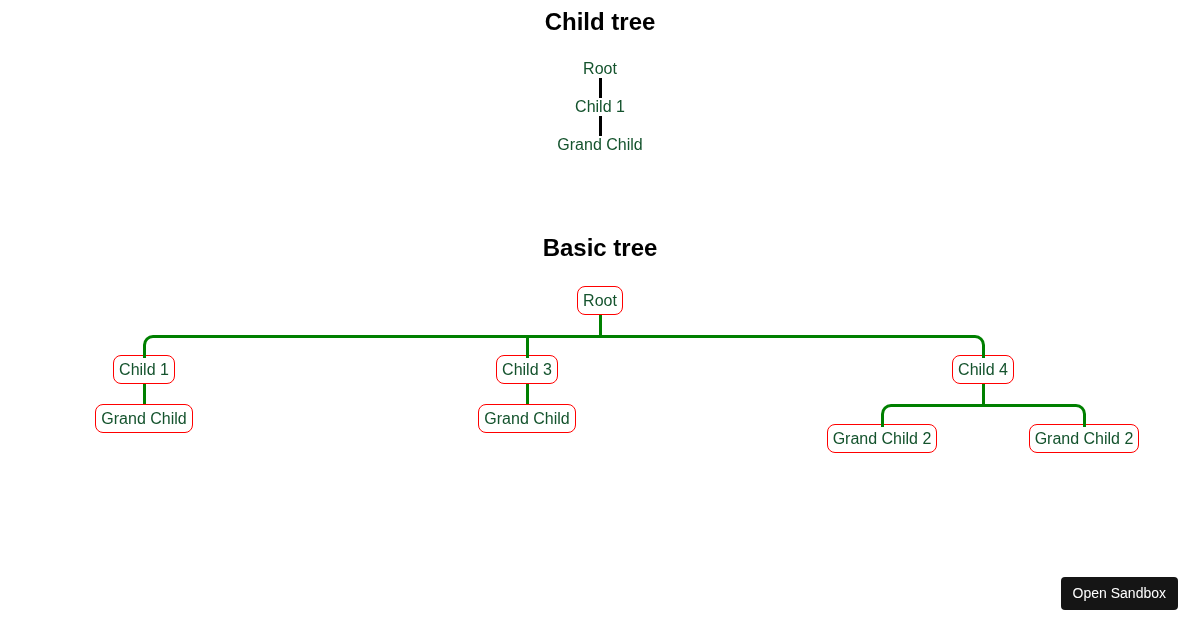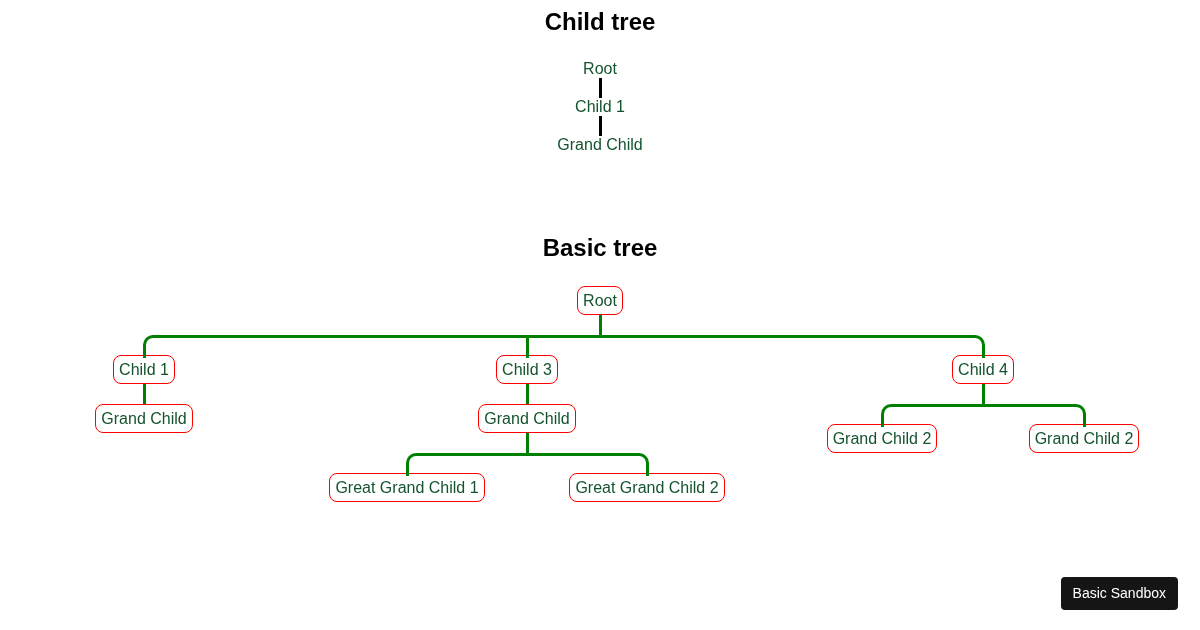--- a/index.html
+++ b/index.html
@@ -119,42 +119,34 @@
               <div class="node boxed">Grand Child</div>
             </li>
           </ul>
         </li>
 
         <li class="w-c2">
           <div class="node boxed">Child 3</div>
           <ul class="single">
             <li class="only">
               <div class="node boxed">Grand Child</div>
-              <ul class="w-ggc">
-                <li>
-                  <div class="node boxed">Great Grand Child 1</div>
-                </li>
-                <li>
-                  <div class="node boxed">Great Grand Child 2</div>
-                </li>
-              </ul>
             </li>
           </ul>
         </li>
 
         <li class="w-c3">
           <div class="node boxed">Child 4</div>
           <ul class="w-gc3">
             <li>
               <div class="node boxed">Grand Child 2</div>
             </li>
             <li>
               <div class="node boxed">Grand Child 2</div>
             </li>
           </ul>
         </li>
 
       </ul>
     </div>
   </section>
 
-  <button class="open-sandbox">Basic Sandbox</button>
+  <button class="open-sandbox">Open Sandbox</button>
 </div>
 
 </body></html>

